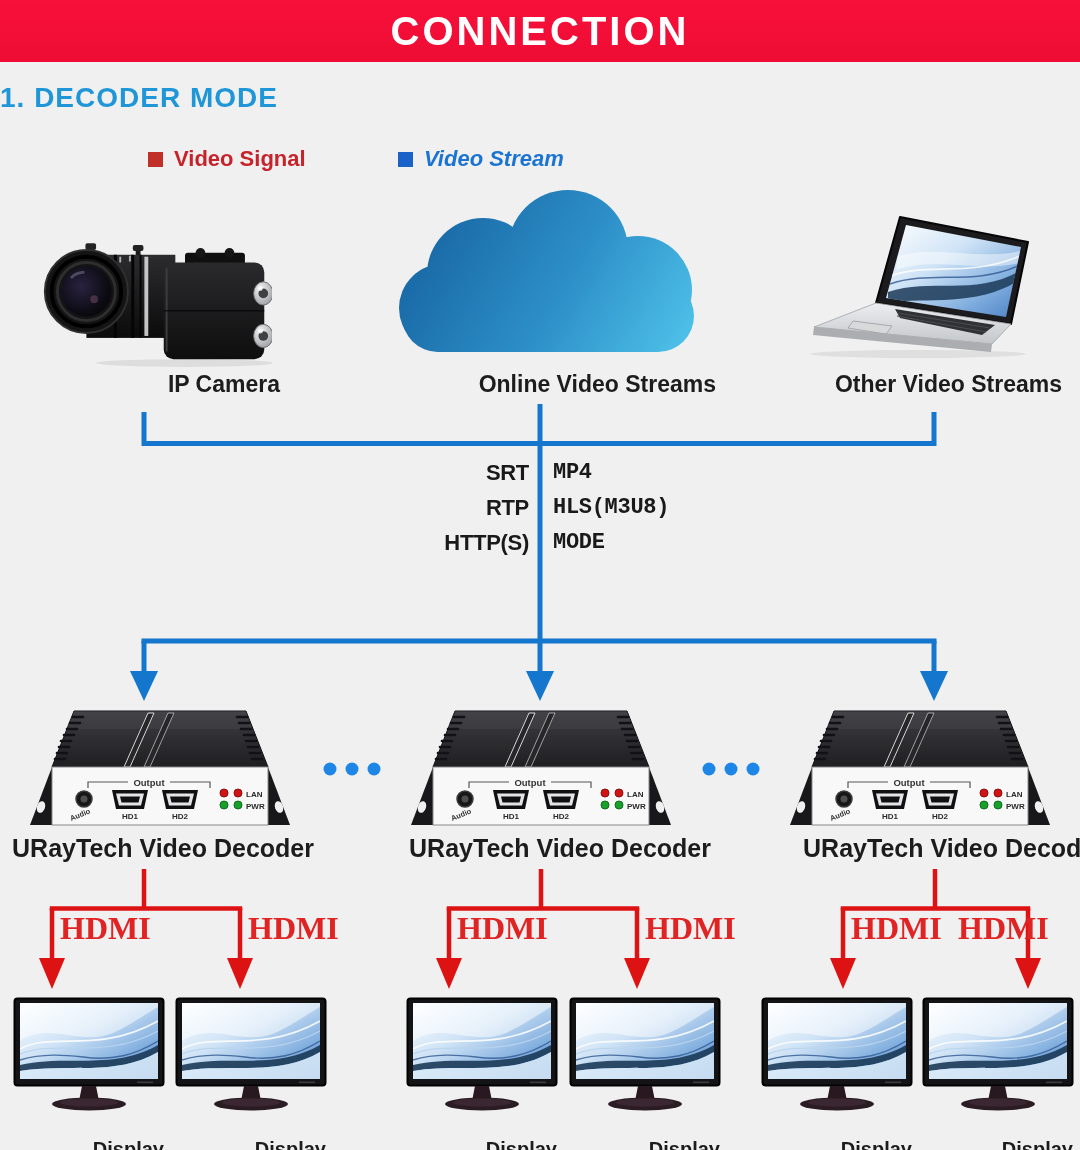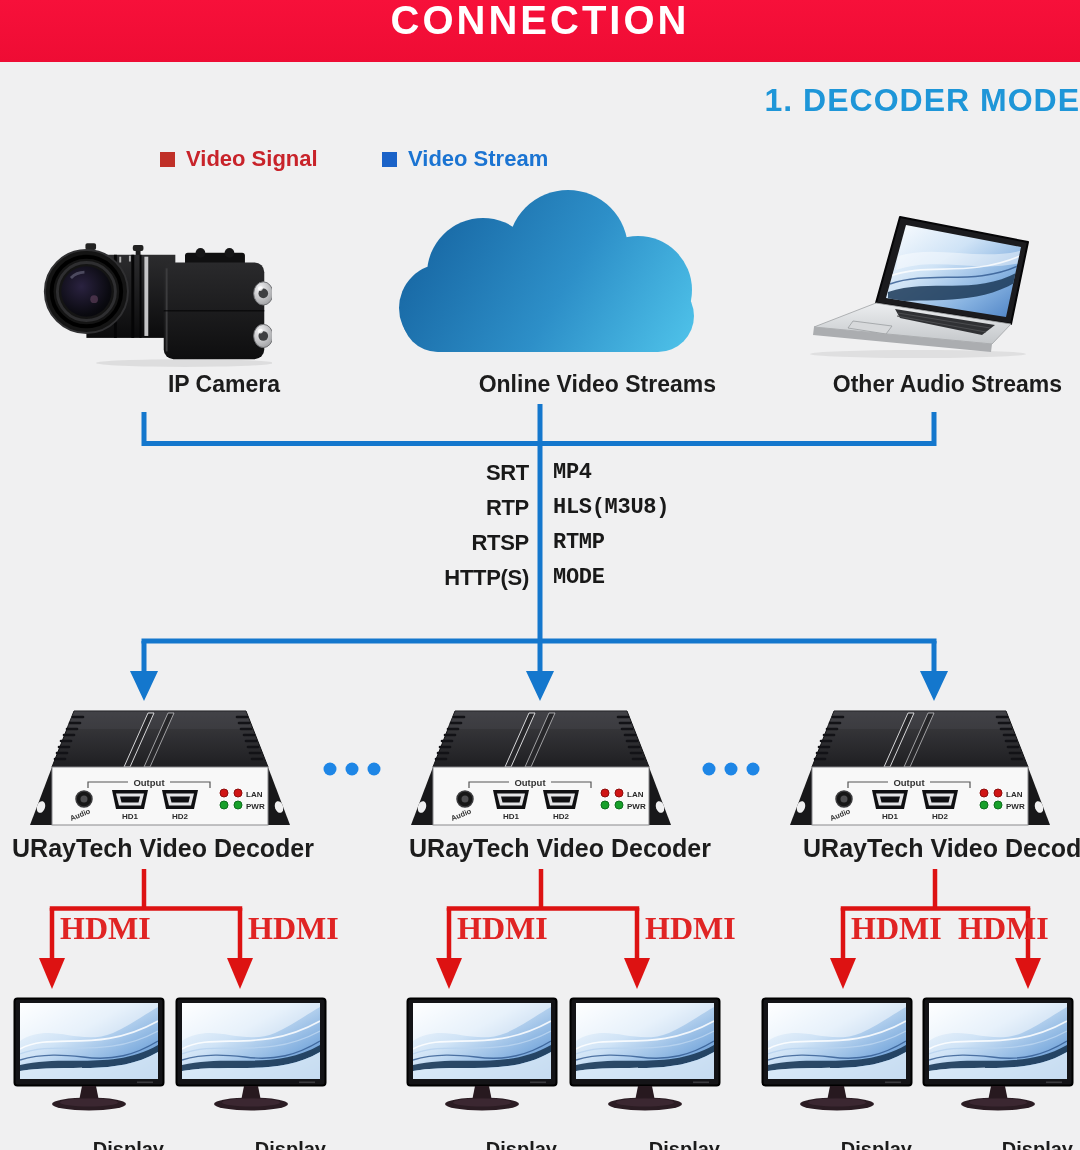--- a/index.html
+++ b/index.html
@@ -2,31 +2,31 @@
 <html style="--background: #f0f0f1; --banner-red: #f7103a; --title-blue: #1e96d8; --legend-signal-red: #c8232a; --legend-stream-blue: #1b74d2; --swatch-red: #c03028; --swatch-blue: #1a62c8; --line-blue: #1477cd; --dot-blue: #1e86e6; --line-red: #dd1212; --hdmi-red: #e02424; --text-dark: #1c1c1c;"><head>
 <meta charset="utf-8">
 <style>
   html,body{margin:0;padding:0;background:#fff;}
   .stage{position:relative;width:1080px;height:1150px;overflow:hidden;
          background:var(--background,#f0f0f1);
          font-family:"Liberation Sans","DejaVu Sans",sans-serif;}
   
   .banner{position:absolute;left:0;top:0;width:1080px;height:62px;
           background:linear-gradient(var(--banner-red,#f7103a),#ee0c34);
-          display:flex;align-items:flex-start;justify-content:center;gap:14px;}
+          display:flex;align-items:center;justify-content:center;gap:14px;}
   .banner-title{color:#fff;font-size:40px;font-weight:900;letter-spacing:3px;line-height:1;}
   .speedlines{width:300px;height:44px;flex:0 0 auto;}
   
-  .heading{position:absolute;top:82px;left:0;width:1080px;text-align:right;
-           color:var(--title-blue,#1e96d8);font-size:32px;font-weight:800;letter-spacing:1px;}
+  .heading{position:absolute;top:82px;left:0;width:1080px;text-align:left;
+           color:var(--title-blue,#1e96d8);font-size:28px;font-weight:800;letter-spacing:1px;}
   
   .legend-item{position:absolute;top:146px;display:flex;align-items:center;gap:11px;
                font-size:22px;font-weight:700;}
-  #legend-signal{left:160px;color:var(--legend-signal-red,#c8232a);}
-  #legend-stream{left:382px;color:var(--legend-stream-blue,#1b74d2);}
+  #legend-signal{left:148px;color:var(--legend-signal-red,#c8232a);}
+  #legend-stream{left:398px;color:var(--legend-stream-blue,#1b74d2);font-style:italic;}
   .swatch{width:15px;height:15px;display:inline-block;}
   #legend-signal .swatch{background:var(--swatch-red,#c03028);}
   #legend-stream .swatch{background:var(--swatch-blue,#1a62c8);}
   
   .caption{position:absolute;font-weight:700;color:var(--text-dark,#1c1c1c);text-align:right;}
   .src-cap{top:371px;font-size:23px;}
   #cap-camera{left:30px;width:250px;}
   #cap-cloud{left:372px;width:344px;}
   #cap-laptop{left:786px;width:276px;}
   .dec-cap{top:834px;font-size:25px;width:340px;}
@@ -329,36 +329,32 @@
     <polygon points="78,89 213,110 194,130 16,113" fill="url(#aluGrad)" stroke="#9fa2a5" stroke-width="0.8"></polygon>
     <polygon points="97,95 197,111 184,121 102,104" fill="#303134"></polygon>
     <line x1="100" y1="99" x2="192" y2="114" stroke="#4b4c4f" stroke-width="1"></line>
     <line x1="99" y1="102" x2="188" y2="118" stroke="#4b4c4f" stroke-width="1"></line>
     <polygon points="55,107 94,112 88,120 50,114" fill="#d7d9db" stroke="#9b9ea1" stroke-width="0.8"></polygon>
     <polygon points="16,113 194,130 193,138 15,121" fill="#abadb0"></polygon>
   </svg>
 
   <div class="caption src-cap" id="cap-camera">IP Camera</div>
   <div class="caption src-cap" id="cap-cloud">Online Video Streams</div>
-  <div class="caption src-cap" id="cap-laptop">Other Audio Streams</div>
+  <div class="caption src-cap" id="cap-laptop">Other Video Streams</div>
 
   <div class="proto">
     <div class="prow">
       <span class="pl">SRT</span>
       <span class="pr">MP4</span>
     </div>
     <div class="prow">
       <span class="pl">RTP</span>
       <span class="pr">HLS(M3U8)</span>
     </div>
     <div class="prow">
-      <span class="pl">RTSP</span>
-      <span class="pr">RTMP</span>
-    </div>
-    <div class="prow">
       <span class="pl">HTTP(S)</span>
       <span class="pr">MODE</span>
     </div>
   </div>
 
   <svg class="abs device" style="left:28px;top:705px" width="264" height="132" viewBox="0 0 264 132">
       <use href="#dec-art"></use>
     </svg>
   <svg class="abs device" style="left:409px;top:705px" width="264" height="132" viewBox="0 0 264 132">
       <use href="#dec-art"></use>

